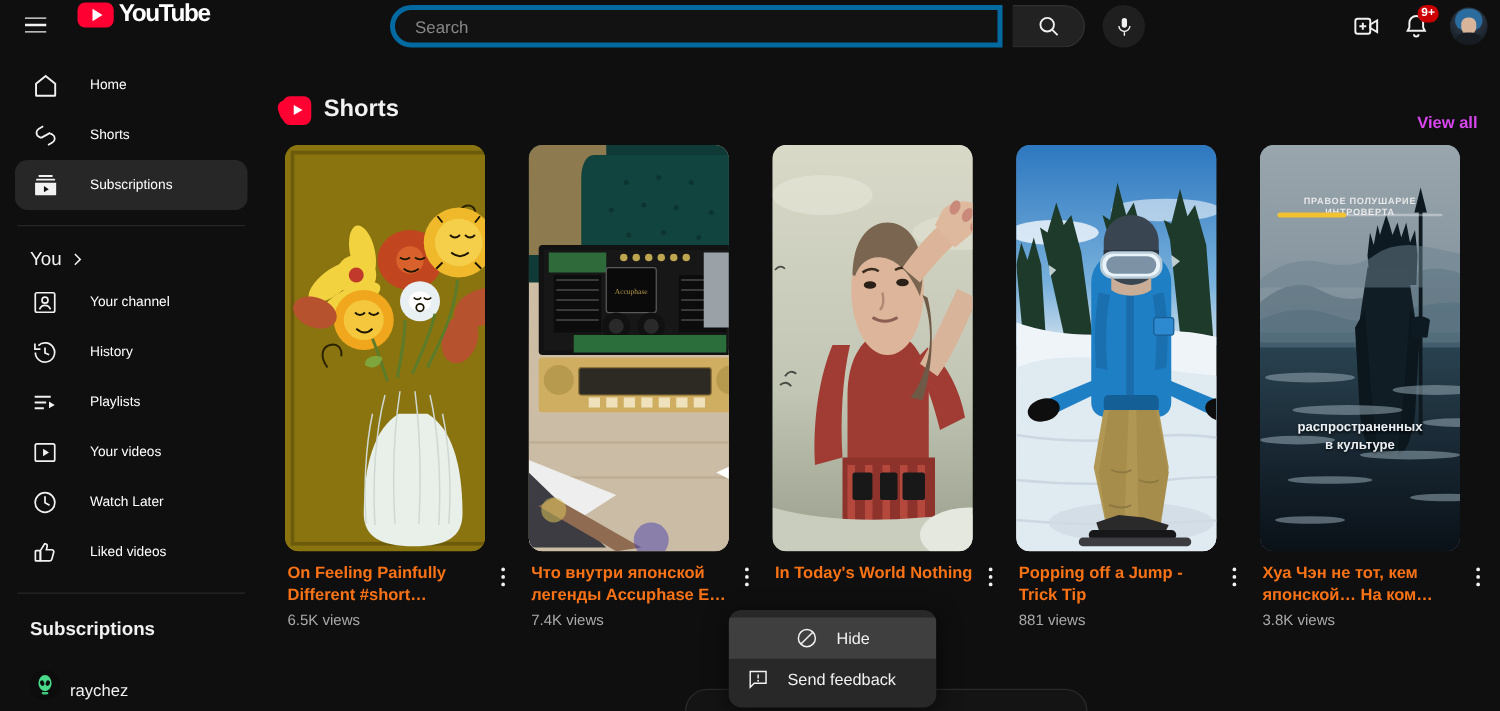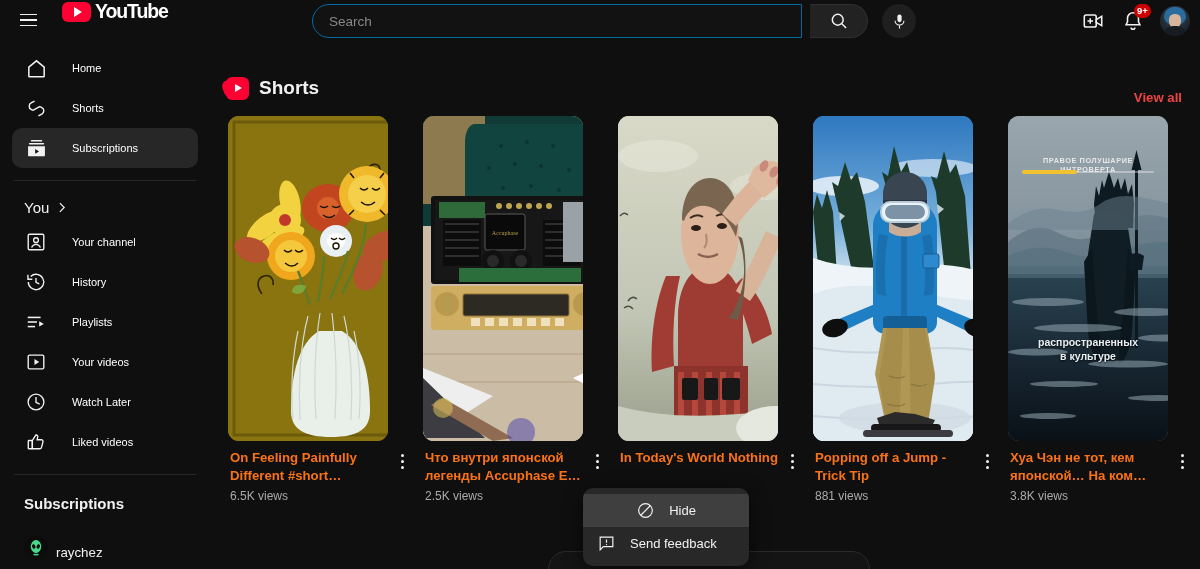--- a/index.html
+++ b/index.html
@@ -37,21 +37,21 @@
   }
   .brand-text {
     font-size: 19.5px; font-weight: bold; letter-spacing: -1.1px; color: #fff;
   }
   .search-wrap {
     position: absolute; left: 312px; top: 4px;
     display: flex; align-items: center; gap: 8px;
   }
   .search-box {
     display: flex; align-items: center; width: 490px; height: 34px;
-    border: 1px solid #0369a1; border-radius: 18px 0 0 18px;
+    border: 4px solid #0369a1; border-radius: 18px 0 0 18px;
     background: #121212; padding-left: 16px;
   }
   .search-input {
     flex: 1; background: transparent; border: none; outline: none;
     color: #f1f1f1; font-size: 13.5px; font-family: "Liberation Sans", sans-serif;
   }
   .search-input::placeholder { color: #888; }
   .search-btn {
     width: 58px; height: 34px; background: #222222;
     border: 1px solid #303030; border-left: none; border-radius: 0 18px 18px 0;
@@ -146,21 +146,21 @@
     width: 12px; height: 17px; background: #ff0033; border-radius: 6px;
     transform: rotate(-20deg);
   }
   .shorts-logo i {
     width: 0; height: 0; border-left: 7px solid #fff;
     border-top: 4.5px solid transparent; border-bottom: 4.5px solid transparent;
     margin-left: 2px; z-index: 2;
   }
   .shelf-title { font-size: 19px; font-weight: bold; color: #f1f1f1; }
   .view-all {
-    margin-left: auto; color: #ef4444; font-size: 13.2px;
+    margin-left: auto; color: #d946ef; font-size: 13.2px;
     font-weight: 600; cursor: pointer; margin-top: 18px;
   }
   .cards {
     display: flex; gap: 10px; padding-left: 18px; margin-top: 4px;
   }
   .card { width: 185px; flex: none; }
   .thumb {
     width: 160px; height: 325px; border-radius: 11px;
     overflow: hidden; position: relative; cursor: pointer; background: #1a1a1a;
   }
@@ -592,21 +592,21 @@
             <path d="M20 282l70 40-20 3-62-36z" fill="#8f6b52"></path>
             <path d="M150 262l35 18v-34z" fill="#ffffff"></path>
             <path d="M160 270l25 12v-22z" fill="#1a1a1a"></path>
             <circle cx="20" cy="292" r="10" fill="#d8c35a" opacity="0.55"></circle>
             <circle cx="98" cy="316" r="14" fill="#4a3fb0" opacity="0.5"></circle>
           </svg>
         </div>
         <div class="card-meta">
           <div class="card-texts">
             <div class="card-title">Что внутри японской легенды Accuphase E…</div>
-            <div class="card-views">2.5K views</div>
+            <div class="card-views">7.4K views</div>
           </div>
           <div class="kebab">
             <span></span>
               <span></span>
               <span></span>
           </div>
         </div>
       </div>
 
       <div class="card">

